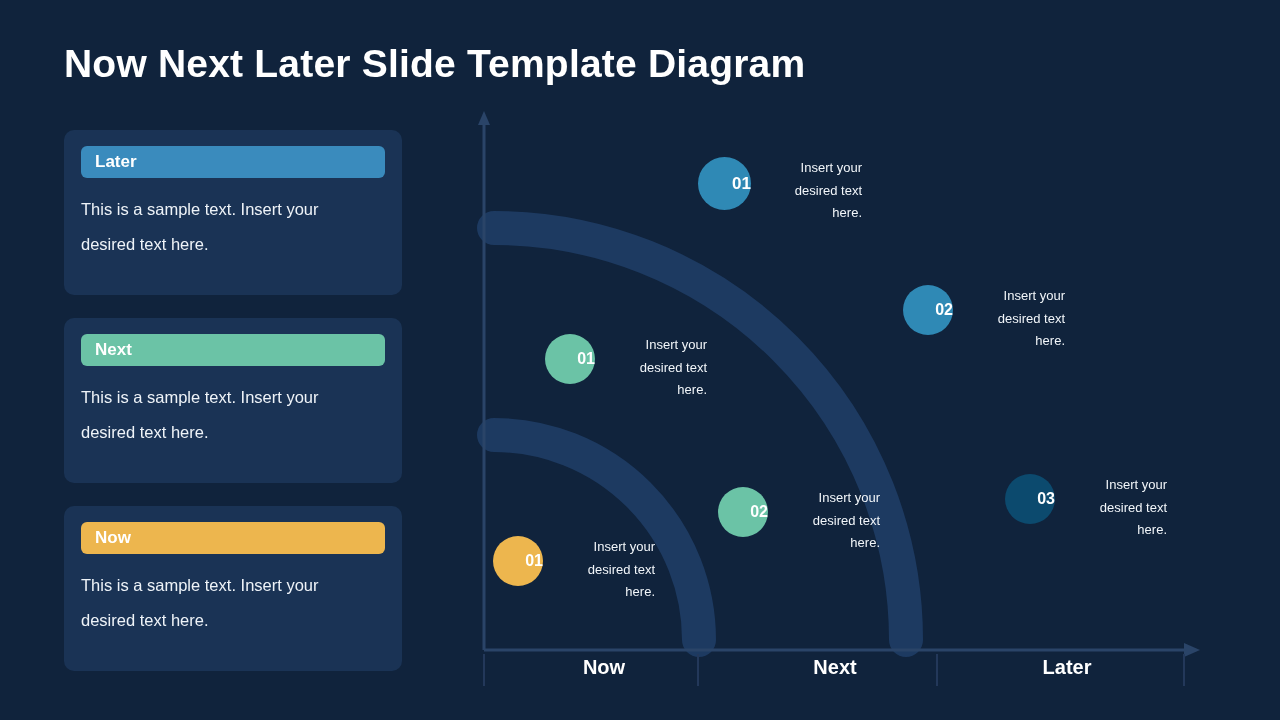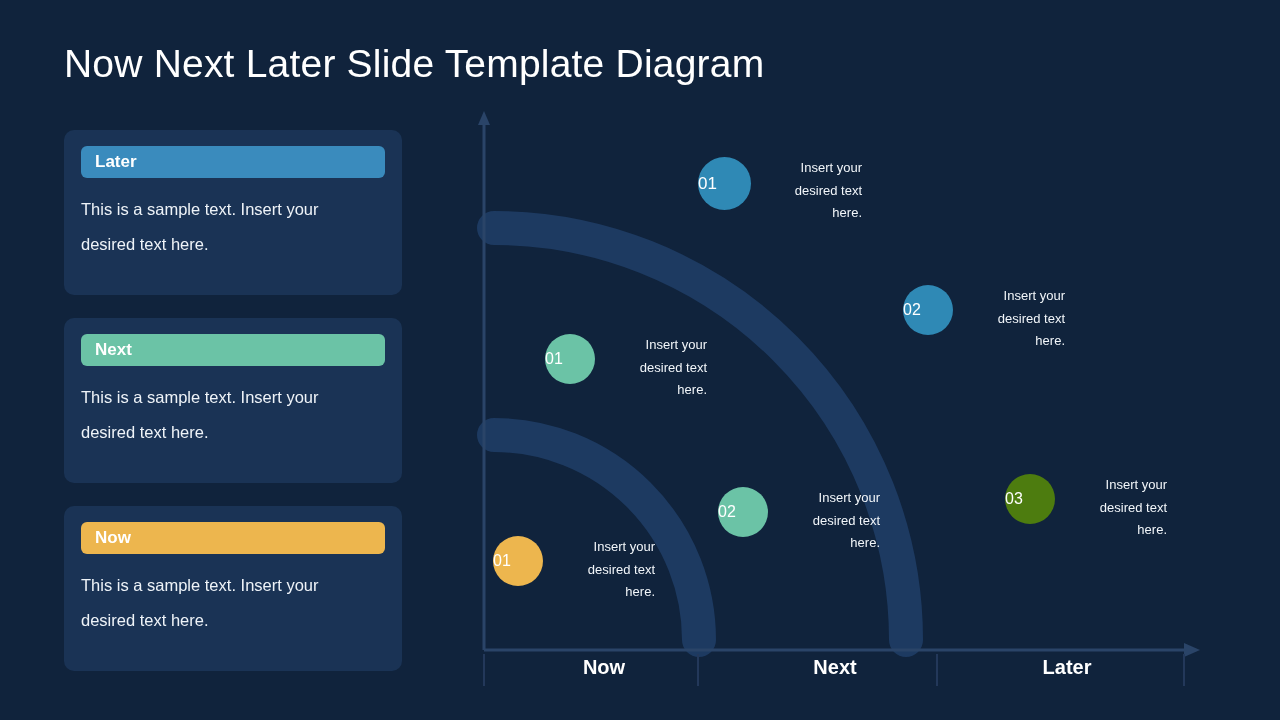--- a/index.html
+++ b/index.html
@@ -20,21 +20,21 @@
     inset: 0;
     background: #10233c;
   }
 
   
   #slide-title {
     position: absolute;
     left: 64px;
     top: 42px;
     font-size: 39px;
-    font-weight: 400;
+    font-weight: 700;
     color: #ffffff;
     letter-spacing: 0.2px;
     white-space: nowrap;
   }
 
   
   .card {
     position: absolute;
     left: 64px;
     width: 338px;
@@ -88,23 +88,23 @@
   .marker {
     position: absolute;
     display: flex;
     align-items: flex-start;
   }
   .marker-circle {
     flex: 0 0 auto;
     border-radius: 50%;
     display: flex;
     align-items: center;
-    justify-content: flex-start;
-    color: #ffffff;
-    font-weight: normal;
+    justify-content: flex-end;
+    color: #ffffff;
+    font-weight: bold;
   }
   .marker-text {
     color: #f2f6fa;
     font-size: 13px;
     line-height: 22.5px;
     width: 100px;
     text-align: right;
   }
 
   
@@ -176,21 +176,21 @@
   </div>
 
   <div class="marker" style="left:903px; top:285px;">
     <div class="marker-circle" style="width:50px; height:50px; font-size:16px; background:#2f89b5;">
       <span>02</span>
     </div>
     <div class="marker-text" style="margin-left:12px; margin-top:0px;">Insert your desired text here.</div>
   </div>
 
   <div class="marker" style="left:1005px; top:474px;">
-    <div class="marker-circle" style="width:50px; height:50px; font-size:16px; background:#4d7c0f;">
+    <div class="marker-circle" style="width:50px; height:50px; font-size:16px; background:#0c4a6e;">
       <span>03</span>
     </div>
     <div class="marker-text" style="margin-left:12px; margin-top:0px;">Insert your desired text here.</div>
   </div>
 
   <div class="marker" style="left:545px; top:334px;">
     <div class="marker-circle" style="width:50px; height:50px; font-size:16px; background:#6bc3a6;">
       <span>01</span>
     </div>
     <div class="marker-text" style="margin-left:12px; margin-top:0px;">Insert your desired text here.</div>

